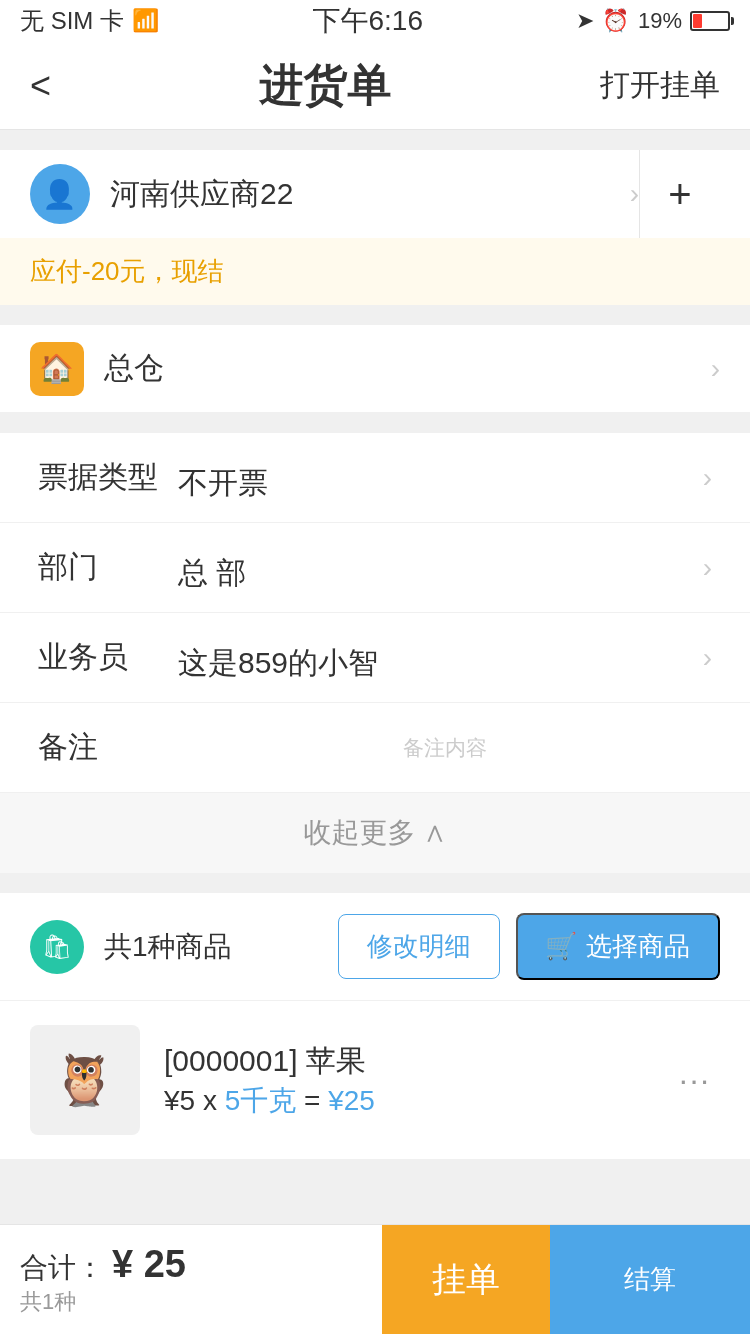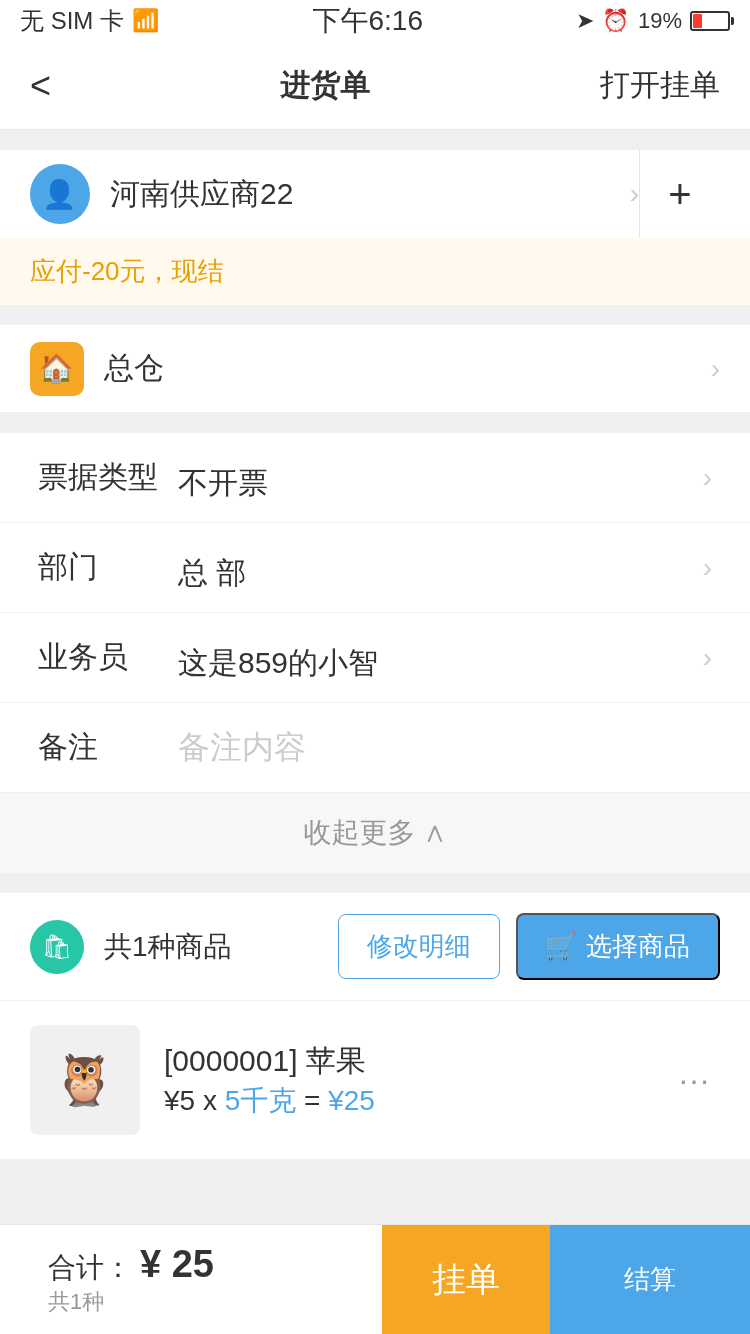--- a/index.html
+++ b/index.html
@@ -63,21 +63,21 @@
       justify-content: space-between;
       padding: 0 30px;
       border-bottom: 1px solid #e5e5e5;
     }
     .nav-back {
       font-size: 36px;
       color: #333;
       cursor: pointer;
     }
     .nav-title {
-      font-size: 30px;
+      font-size: 44px;
       font-weight: 600;
       color: #333;
     }
     .nav-action {
       font-size: 30px;
       color: #333;
     }
 
     
     .section-gap {
@@ -185,22 +185,23 @@
       flex-shrink: 0;
     }
     .form-val {
       flex: 1;
       font-size: 30px;
       color: #333;
       margin-top: 11px;
     }
     .form-val-placeholder {
       flex: 1;
-      font-size: 32px;
+      font-size: 21px;
       color: #ccc;
+      text-align: center;
     }
 
     
     .collapse-row {
       background: #f7f7f7;
       height: 80px;
       display: flex;
       align-items: center;
       justify-content: center;
       font-size: 28px;
@@ -307,21 +308,21 @@
       height: 110px;
       display: flex;
       background: #fff;
       border-top: 1px solid #e5e5e5;
     }
     .bottom-total {
       flex: 1;
       display: flex;
       flex-direction: column;
       justify-content: center;
-      padding: 0 48px;
+      padding: 0 20px;
     }
     .bottom-total-row {
       font-size: 28px;
       color: #333;
       display: flex;
       align-items: baseline;
       gap: 8px;
     }
     .bottom-total-amount {
       font-size: 38px;

